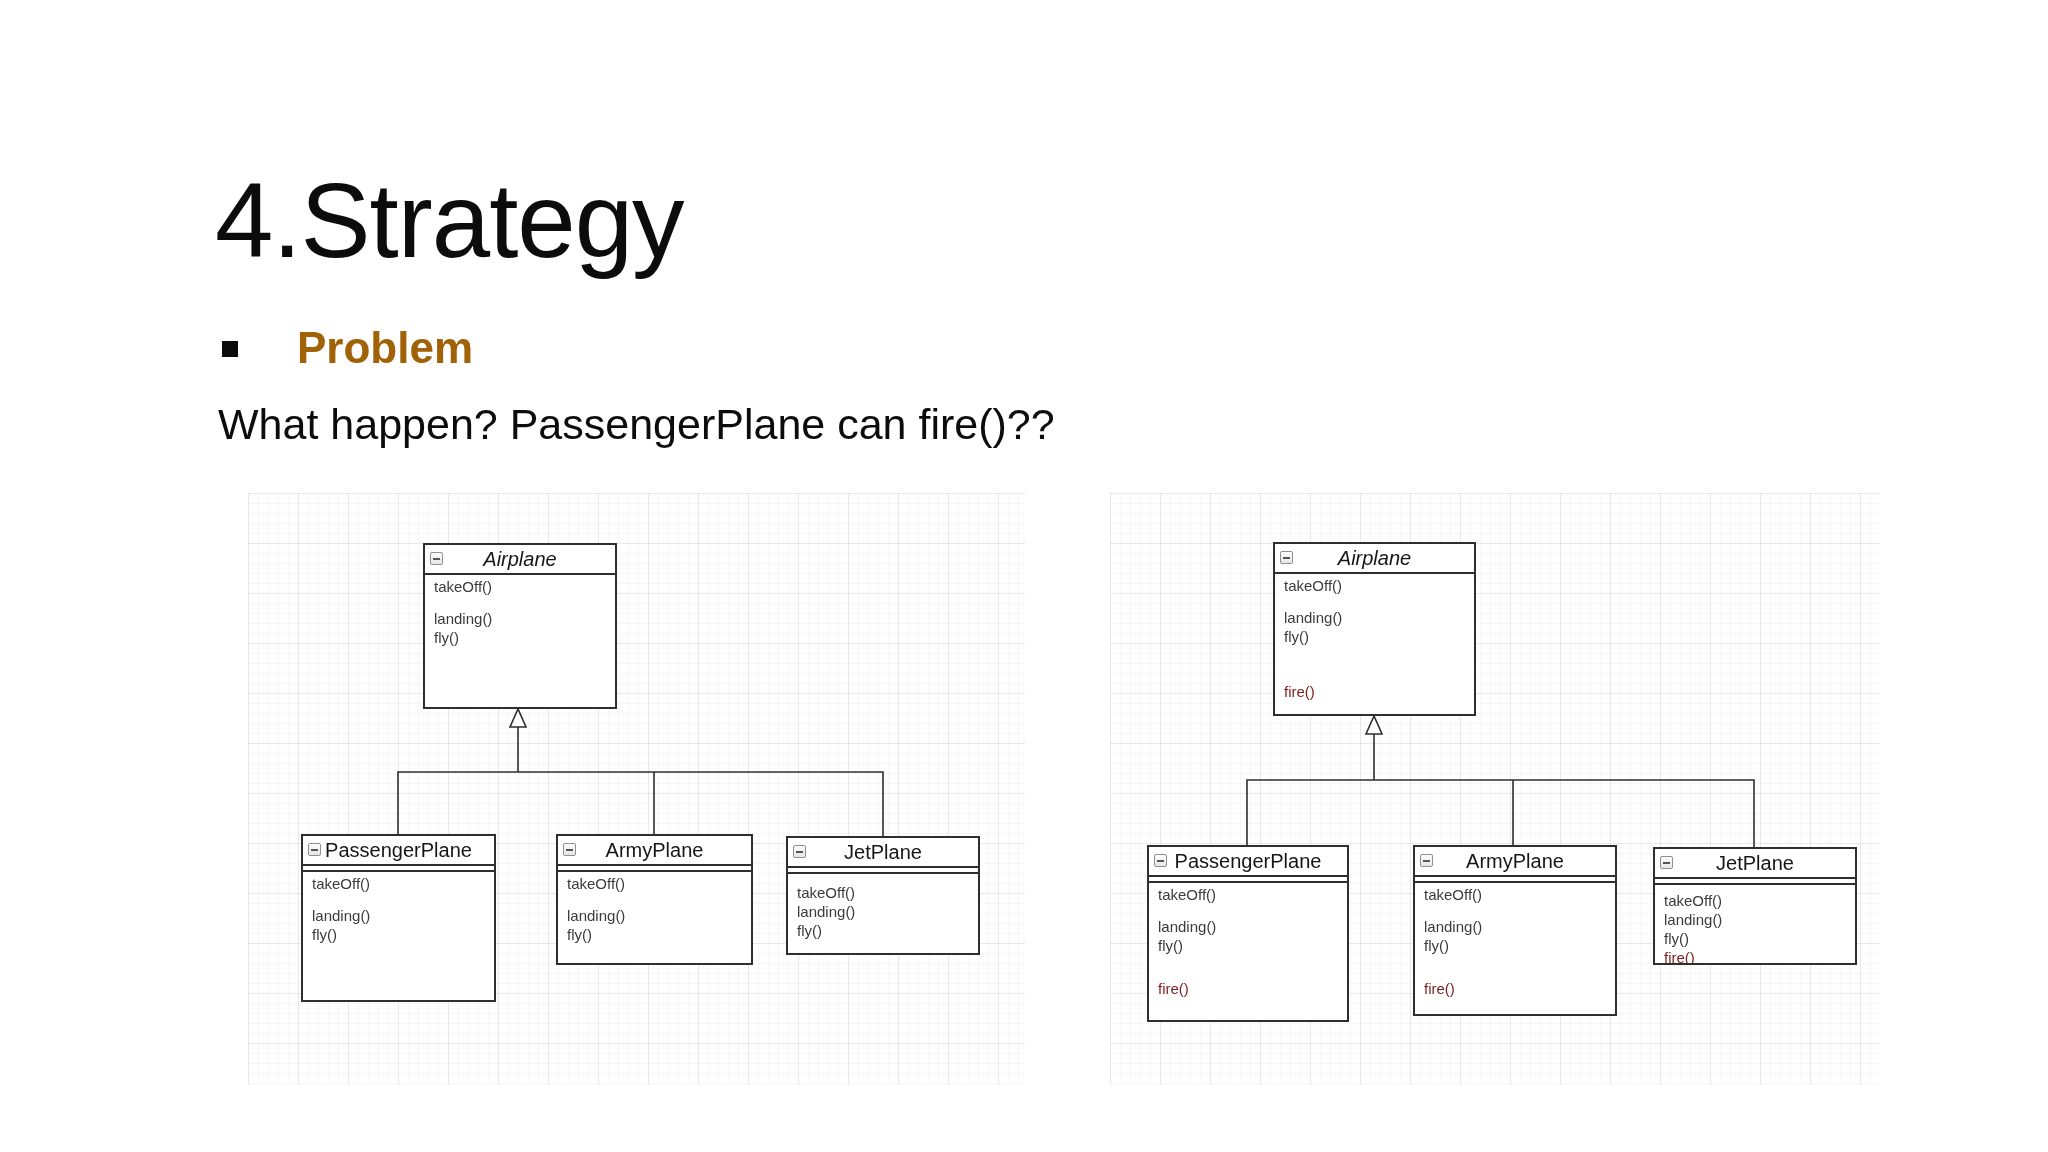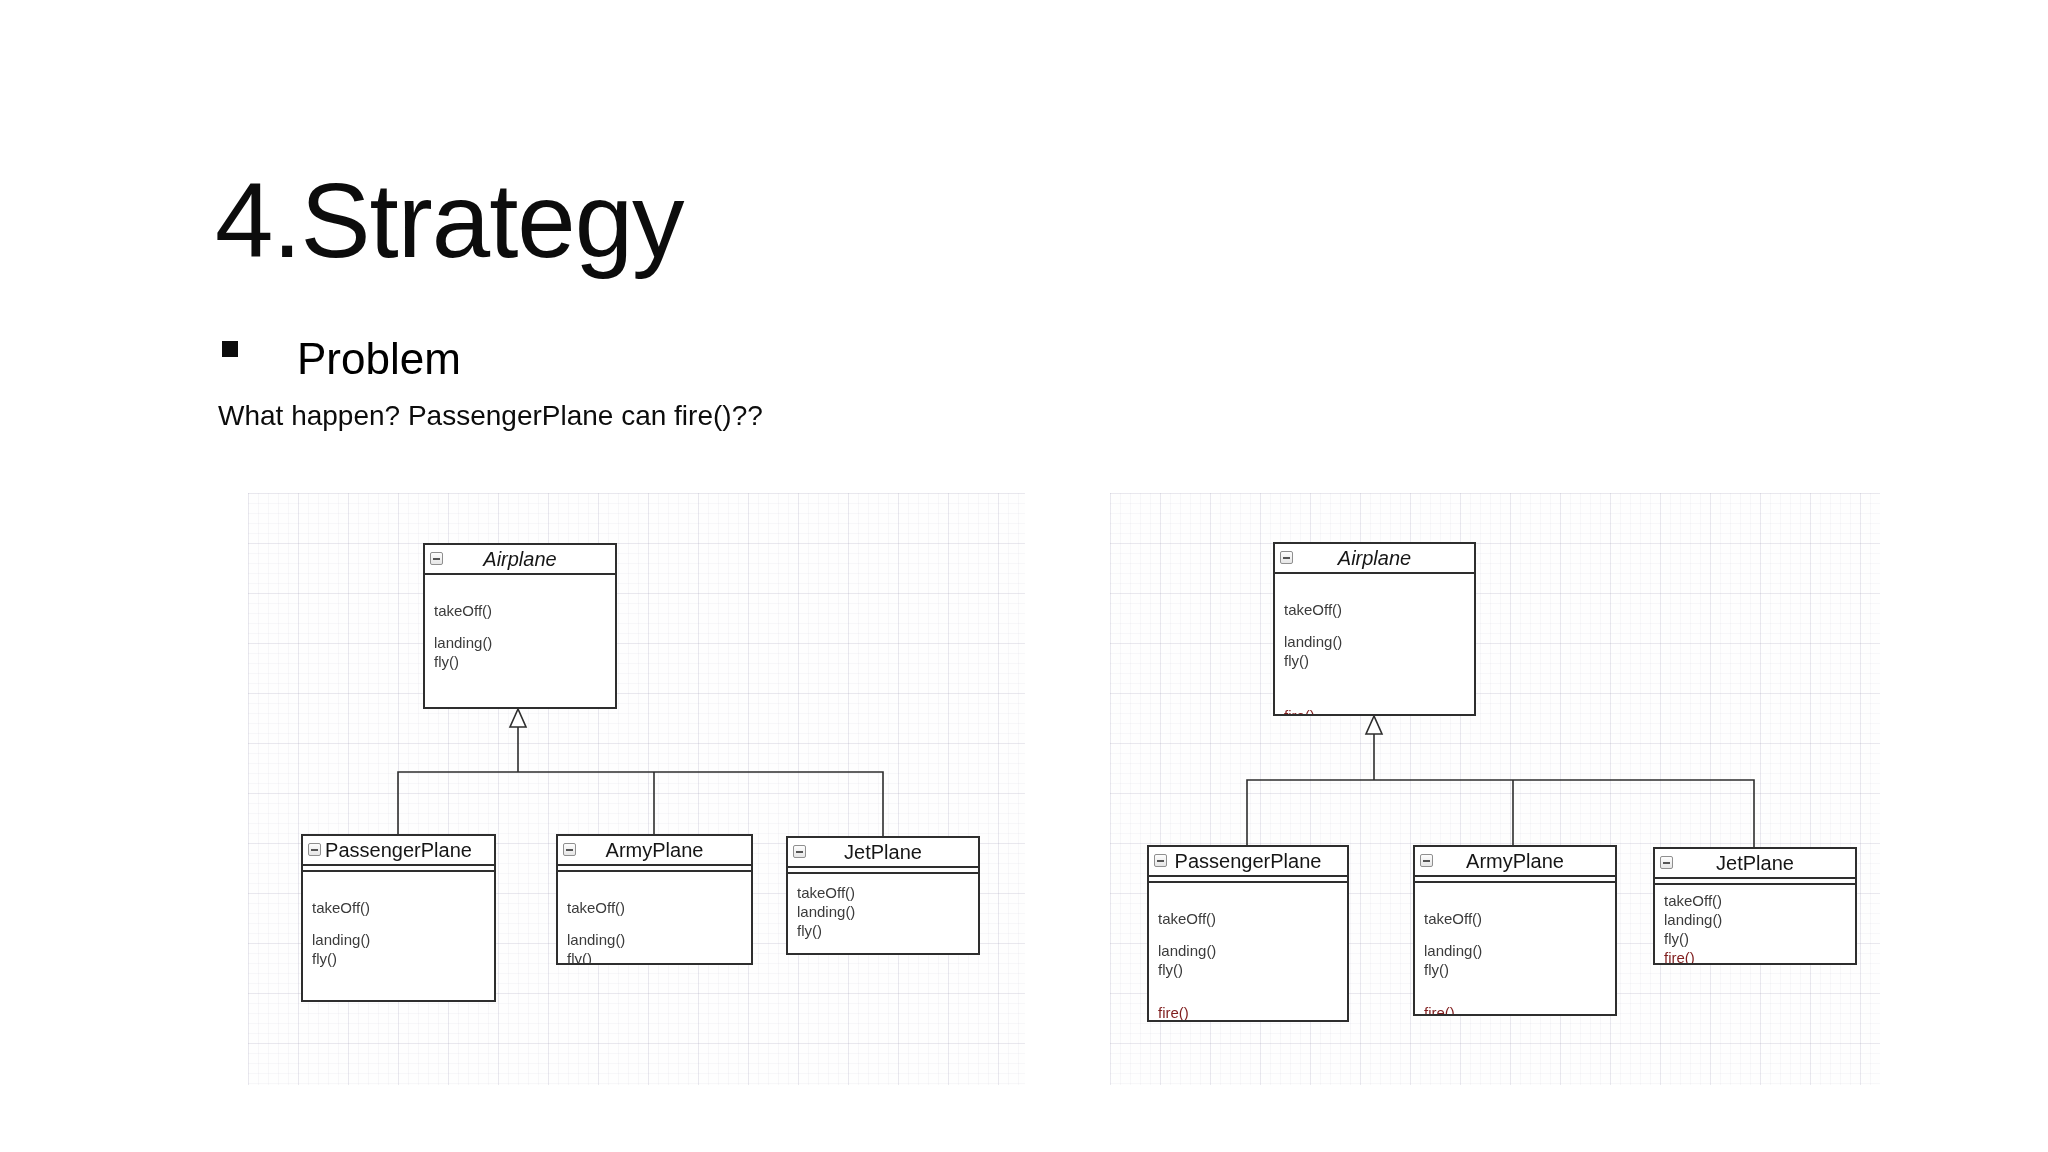--- a/index.html
+++ b/index.html
@@ -11,24 +11,24 @@
   }
   
   .slide-title{
     position:absolute;left:215px;top:168px;
     font-size:105px;line-height:1;letter-spacing:-1px;color:#0c0c0c;
   }
   .bullet-square{
     position:absolute;left:222px;top:341px;width:16px;height:16px;background:#0c0c0c;
   }
   .bullet-label{
-    position:absolute;left:297px;top:335px;font-size:44px;line-height:1.1;color:#000000;
+    position:absolute;left:297px;top:324px;font-size:44px;line-height:1.1;color:#a16207;font-weight:bold;
   }
   .body-text{
-    position:absolute;left:218px;top:399px;font-size:28px;line-height:1.2;color:#0c0c0c;
+    position:absolute;left:218px;top:399px;font-size:43px;line-height:1.2;color:#0c0c0c;
   }
   
   .canvas{
     position:absolute;top:493px;height:592px;background:#fefefe;
     background-image:
       repeating-linear-gradient(to right, rgba(130,125,160,0.055) 0 1px, transparent 1px 10px),
       repeating-linear-gradient(to bottom, rgba(130,125,160,0.055) 0 1px, transparent 1px 10px),
       repeating-linear-gradient(to right, rgba(115,110,150,0.11) 0 1px, transparent 1px 50px),
       repeating-linear-gradient(to bottom, rgba(115,110,150,0.11) 0 1px, transparent 1px 50px);
   }
@@ -46,21 +46,21 @@
   .titlebar.abstract .title{font-style:italic;}
   .attr-sep{height:4px;border-bottom:2px solid #2e2e2e;}
   .collapse{
     position:absolute;left:5px;top:7px;width:13px;height:13px;box-sizing:border-box;
     border:1px solid #8f8f8f;border-radius:2px;
     background:linear-gradient(#fdfdfd,#e6e6e6);
   }
   .collapse .minus{
     position:absolute;left:2px;right:2px;top:5px;height:0;border-top:2px solid #555;
   }
-  .box-body{padding:26px 9px 0 9px;}
+  .box-body{padding:2px 9px 0 9px;}
   .m{font-size:15px;line-height:19px;color:#3b3b3b;white-space:nowrap;}
   .m.gap{margin-top:13px;}
   .m.gap-lg{margin-top:24px;}
   .m.gap-xl{margin-top:36px;}
   .m.red{color:#7f1d1d;}
 </style>
 </head>
 <body>
 
 <div class="slide-title">4.Strategy</div>

